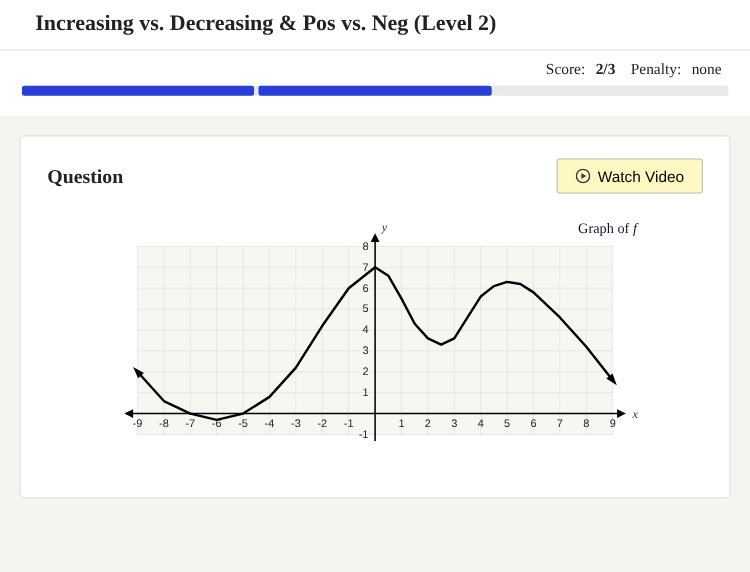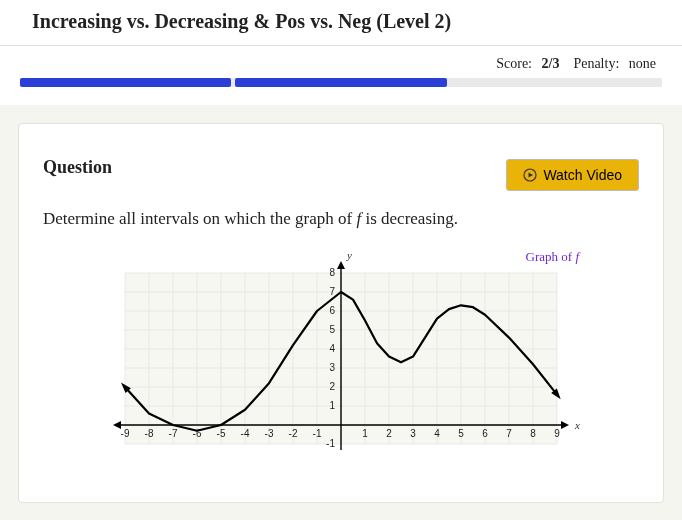--- a/index.html
+++ b/index.html
@@ -40,58 +40,57 @@
       background: #2a3fd6;
       border-radius: 2px;
     }
     .progress-seg.off { background: #e9e9e9; }
     .card {
       margin: 18px 18px 0;
       background: #fff;
       border: 1px solid #e2e2dc;
       border-radius: 4px;
       padding: 20px 24px 0;
-      height: 380px;
+      height: 330px;
       overflow: hidden;
     }
     .q-row {
       display: flex;
       align-items: center;
       justify-content: space-between;
       margin-bottom: 18px;
     }
     .q-label { font-size: 18px; font-weight: bold; }
     .btns { display: flex; gap: 10px; }
     .btn {
       border: 1px solid #bbb;
-      background: #eab308;
+      background: #fef9c3;
       padding: 7px 16px;
       font-size: 14px;
       border-radius: 3px;
       display: flex;
       align-items: center;
       gap: 6px;
       cursor: pointer;
       font-family: Arial, sans-serif;
-      margin-top: 15px;
     }
     .prompt { font-size: 17px; margin-bottom: 14px; font-family: Georgia, serif; }
     .prompt .mathf { font-style: italic; font-family: 'Times New Roman', serif; }
     .chart-wrap {
       display: flex;
       justify-content: center;
       position: relative;
     }
     svg { display: block; }
     .legend {
       position: absolute;
       right: 60px;
       top: 6px;
       font-size: 13px;
-      color: #6d28d9;
+      color: #0f172a;
       font-family: 'Times New Roman', serif;
     }
     .legend .mathf { font-style: italic; }
     .axis-label { font-size: 11px; font-style: italic; fill: #333; font-family: 'Times New Roman', serif; }
     .tick { font-size: 10px; fill: #222; font-family: Arial, sans-serif; }
   </style>
 </head>
 <body>
 
 <div class="header">
@@ -123,23 +122,20 @@
           <svg width="14" height="14" viewBox="0 0 14 14">
               <circle cx="7" cy="7" r="6" fill="none" stroke="#333" stroke-width="1.2"></circle>
               <polygon points="5.5,4.5 5.5,9.5 10,7" fill="#333"></polygon>
             </svg>
         </span>
         <span>Watch Video</span>
       </button>
     </div>
   </div>
 
-  <div class="prompt">
-    <span>Determine all intervals on which the graph of </span><span class="mathf">f</span><span> is decreasing.</span>
-  </div>
 
   <div class="chart-wrap">
     <div class="legend">
       <span>Graph of </span><span class="mathf">f</span>
     </div>
     <svg id="chart-svg" width="480" height="220">
         <rect x="24" y="30" width="432" height="171" fill="#f7f7f2" stroke="none"></rect>
         <line x1="24" y1="201" x2="24" y2="30" stroke="#ddd" stroke-width="0.6"></line>
         <line x1="48" y1="201" x2="48" y2="30" stroke="#ddd" stroke-width="0.6"></line>
         <line x1="72" y1="201" x2="72" y2="30" stroke="#ddd" stroke-width="0.6"></line>

